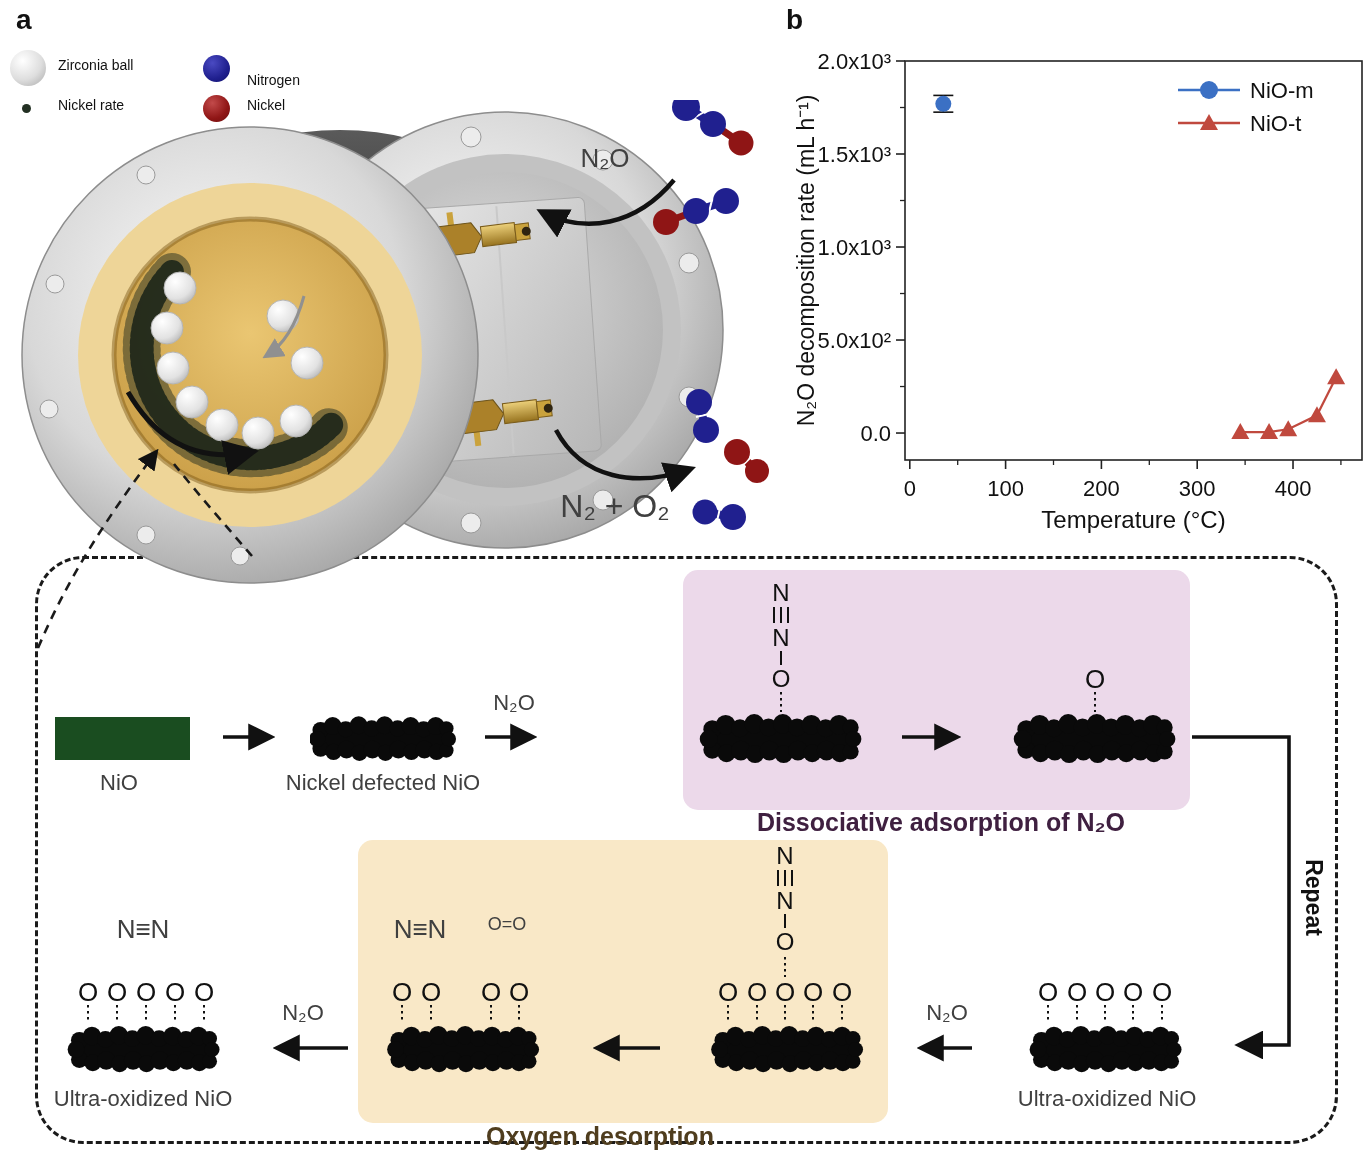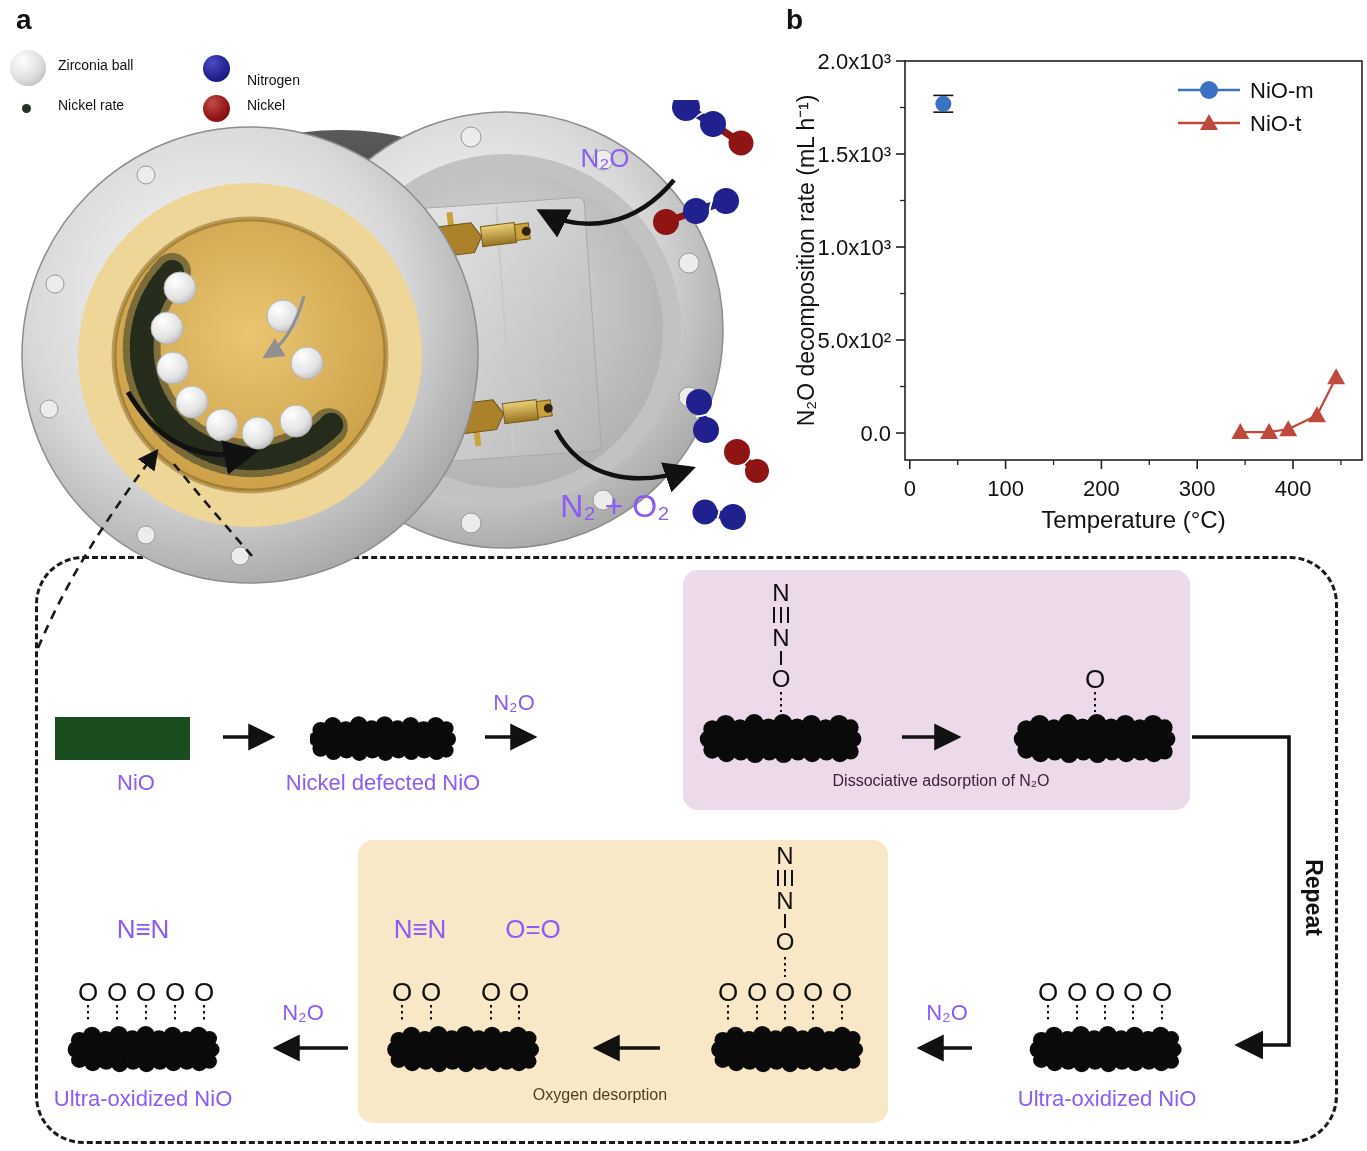--- a/index.html
+++ b/index.html
@@ -1,26 +1,26 @@
 <!DOCTYPE html>
 <html><head>
 <meta charset="utf-8">
 <style>
   html,body{margin:0;padding:0;background:#fff;}
   #stage{position:relative;width:1367px;height:1151px;background:#fff;overflow:hidden;
          font-family:"Liberation Sans",sans-serif;color:#111;}
-  .lbl{position:absolute;transform:translateX(-50%);white-space:nowrap;font-size:22px;color:#8b5cf6;}
+  .lbl{position:absolute;transform:translateX(-50%);white-space:nowrap;font-size:22px;color:#404040;}
   .plabel{position:absolute;font-size:28px;font-weight:bold;color:#111;}
   .sphere{position:absolute;border-radius:50%;}
   .legtxt{position:absolute;font-size:14px;color:#111;white-space:nowrap;}
   .atom{position:absolute;width:26px;margin-left:-13px;text-align:center;
         font-size:26px;color:#111;line-height:1;}
   .chainN{position:absolute;width:26px;margin-left:-13px;text-align:center;
         font-size:24px;color:#111;line-height:1;}
-  .boxtitle{font-weight:normal;font-size:16px;}
+  .boxtitle{font-weight:bold;font-size:25px;margin-top:36px;}
   #dashed-box{position:absolute;left:35px;top:556px;width:1303px;height:588px;
       border:3px dashed #1a1a1a;border-radius:48px;box-sizing:border-box;}
   #pink-box{position:absolute;left:683px;top:570px;width:507px;height:240px;
       border-radius:15px;}
   #orange-box{position:absolute;left:358px;top:840px;width:530px;height:283px;
       border-radius:15px;}
   #repeat-lbl{position:absolute;left:1253px;top:884px;width:120px;text-align:center;
       font-size:23px;font-weight:bold;transform:rotate(90deg);color:#111;}
   svg{position:absolute;}
   svg text{font-family:"Liberation Sans",sans-serif;fill:#111;}
@@ -333,27 +333,27 @@
         <line x1="813" y1="1005" x2="813" y2="1023"></line>
       <line x1="842" y1="1005" x2="842" y2="1023"></line>
       <line x1="1048" y1="1005" x2="1048" y2="1023"></line>
         <line x1="1077" y1="1005" x2="1077" y2="1023"></line>
       <line x1="1105" y1="1005" x2="1105" y2="1023"></line>
         <line x1="1133" y1="1005" x2="1133" y2="1023"></line>
       <line x1="1162" y1="1005" x2="1162" y2="1023"></line>
     </g>
   </svg>
 
-  <div class="lbl" style="left:136px;top:770px">NiO</div>
+  <div class="lbl" style="left:119px;top:770px">NiO</div>
   <div class="lbl" style="left:383px;top:770px">Nickel defected NiO</div>
   <div class="lbl" style="left:514px;top:690px">N₂O</div>
   <div class="lbl boxtitle" style="left:941px;top:772px;color:#3f2040">Dissociative adsorption of N₂O</div>
   <div class="lbl" style="left:143px;top:914px;font-size:26px">N≡N</div>
   <div class="lbl" style="left:420px;top:914px;font-size:26px">N≡N</div>
-  <div class="lbl" style="left:533px;top:914px;font-size:26px">O=O</div>
+  <div class="lbl" style="left:507px;top:914px;font-size:18px">O=O</div>
   <div class="lbl" style="left:303px;top:1000px">N₂O</div>
   <div class="lbl" style="left:947px;top:1000px">N₂O</div>
   <div class="lbl boxtitle" style="left:600px;top:1086px;color:#4f3d1e">Oxygen desorption</div>
   <div class="lbl" style="left:143px;top:1086px">Ultra-oxidized NiO</div>
   <div class="lbl" style="left:1107px;top:1086px">Ultra-oxidized NiO</div>
   <div id="repeat-lbl">Repeat</div>
 
   <span class="chainN" style="left:781px;top:581px">N</span>
   <span class="chainN" style="left:781px;top:626px">N</span>
   <span class="chainN" style="left:781px;top:667px">O</span>

